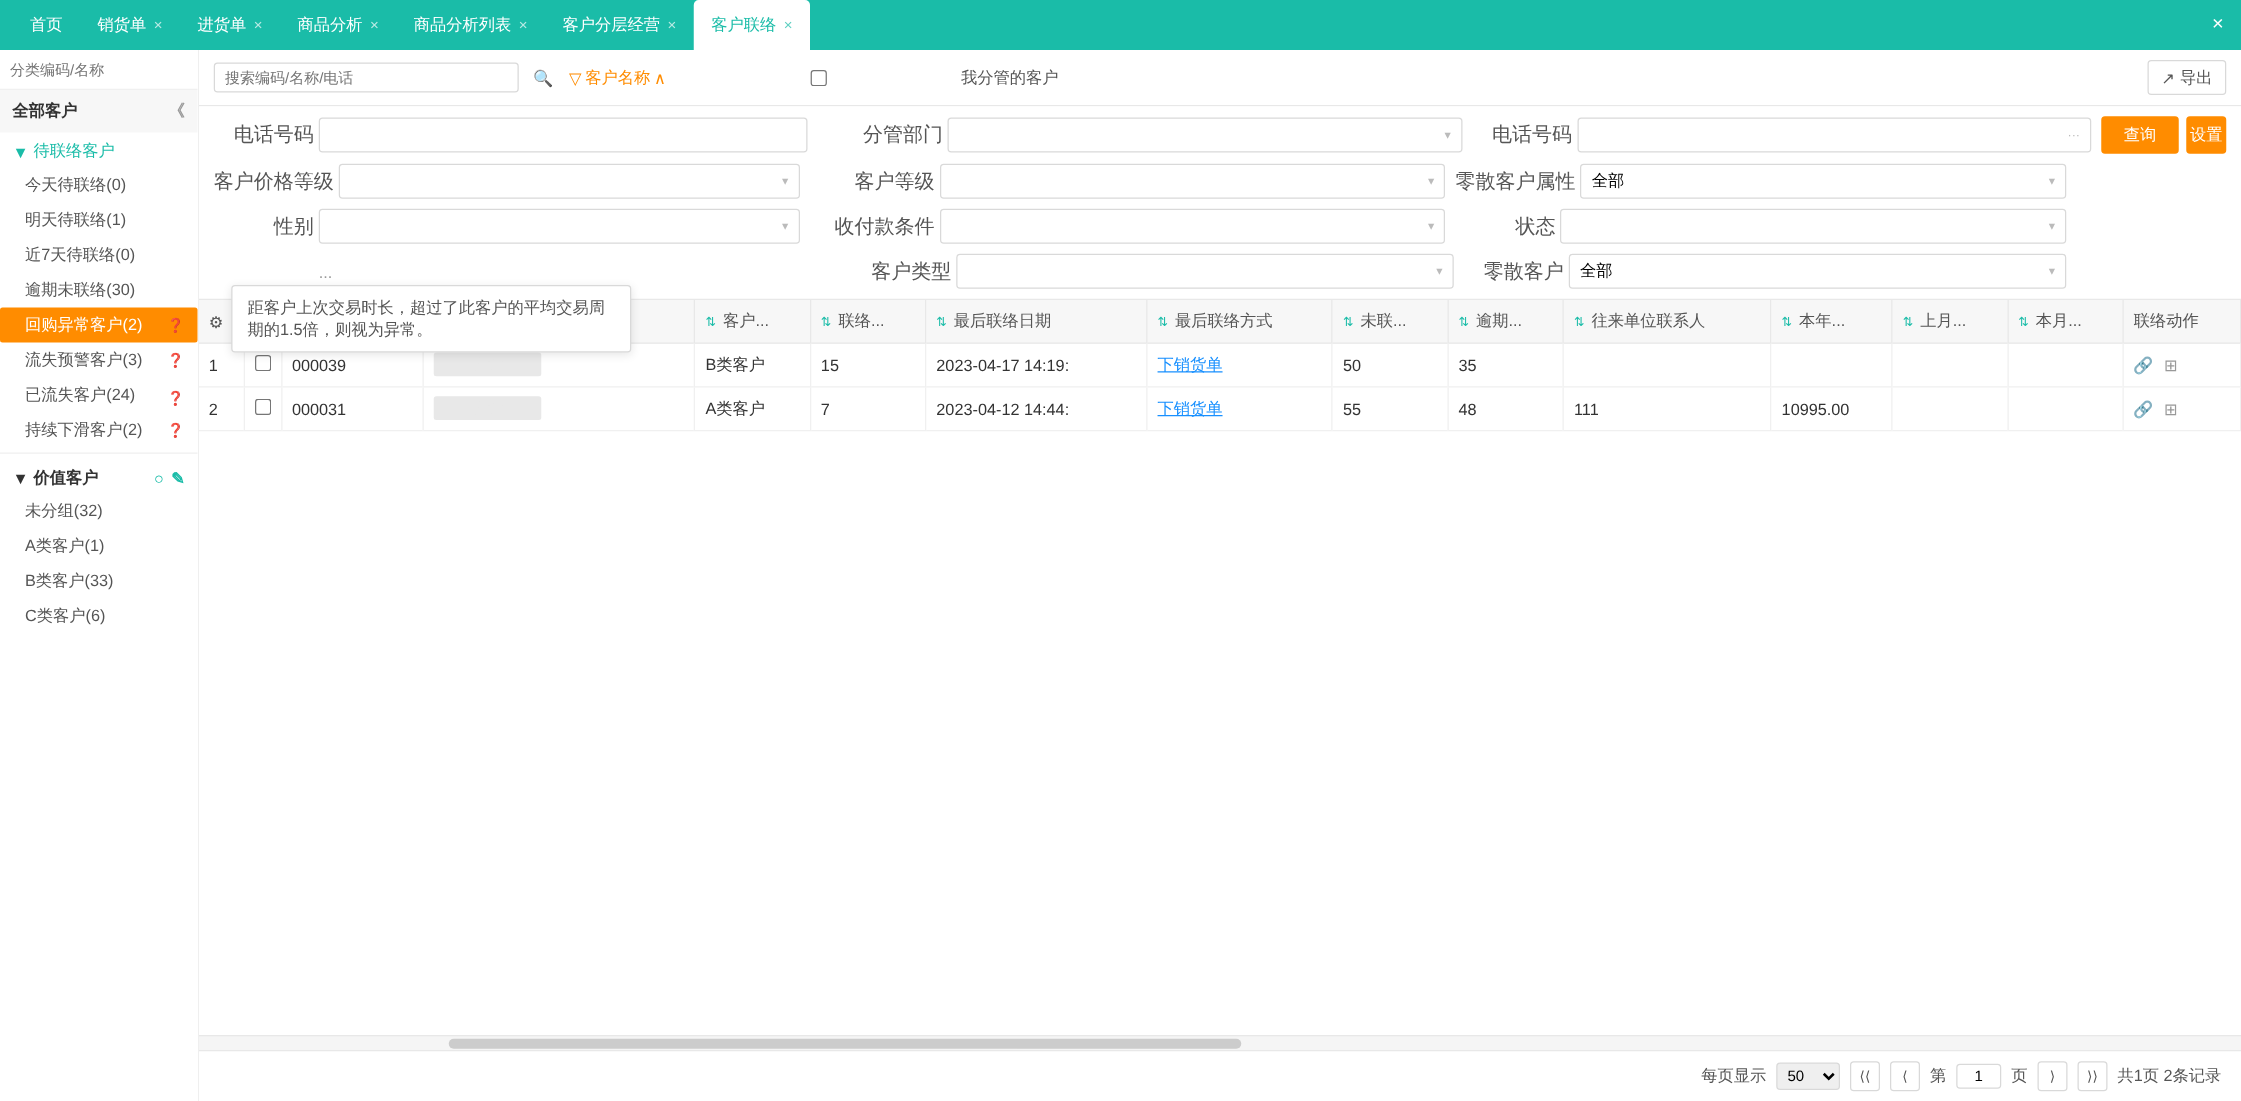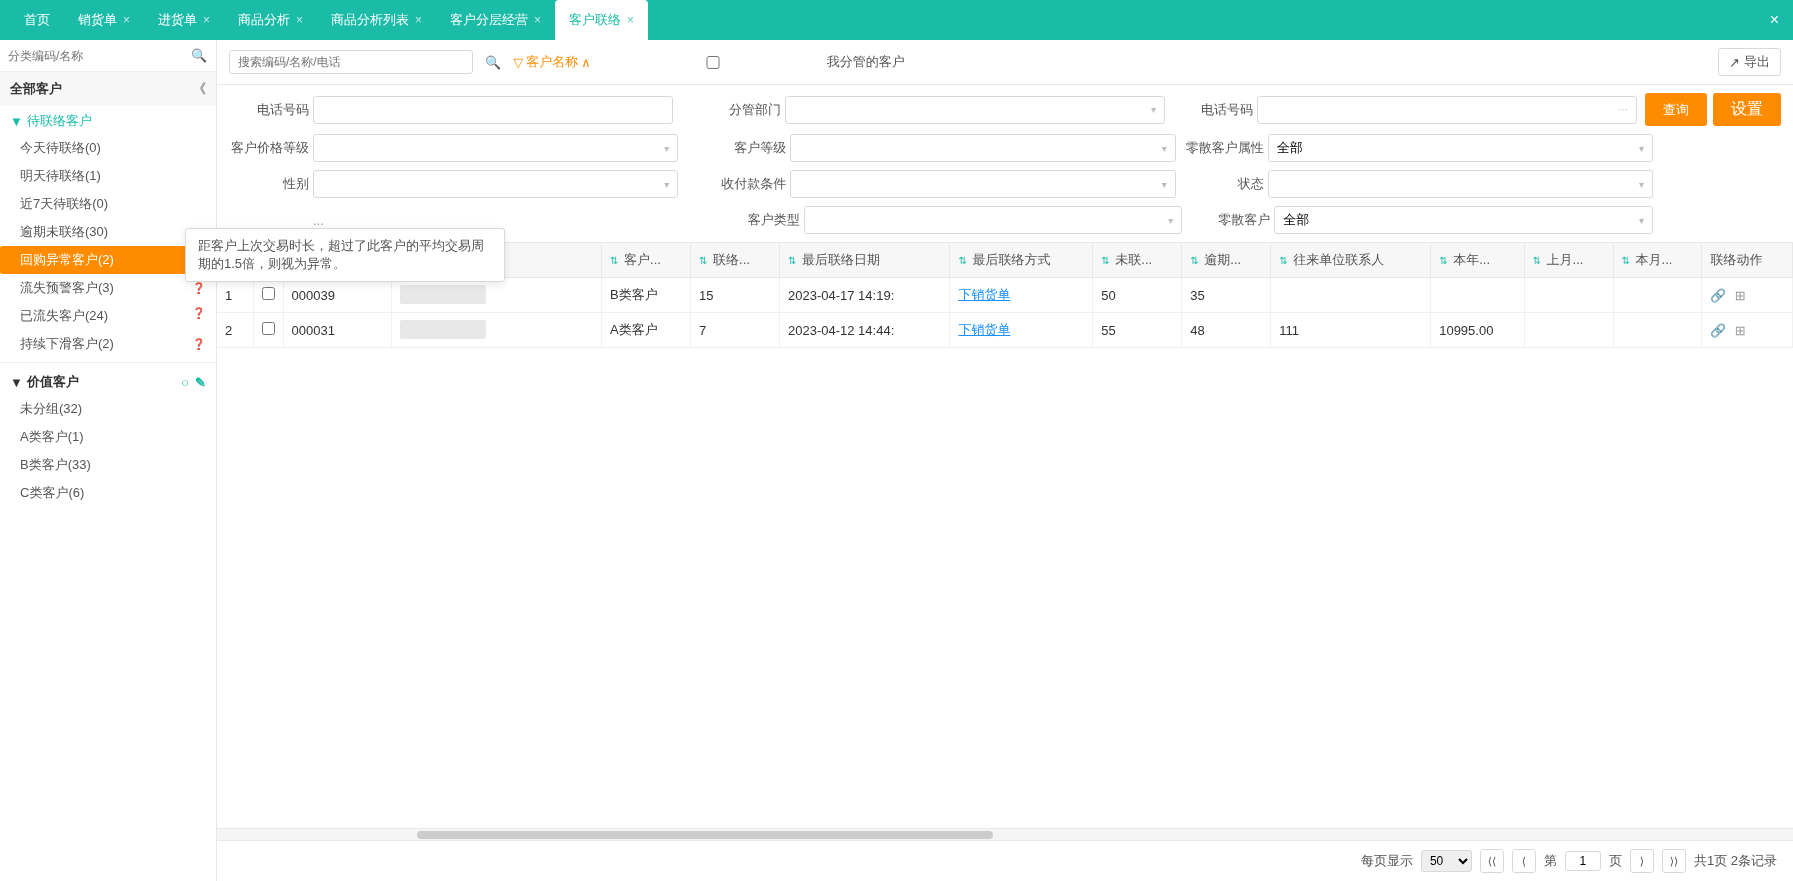--- a/index.html
+++ b/index.html
@@ -46,21 +46,21 @@
     }
 
     
     .main-layout {
       display: flex;
       height: calc(881px - 40px);
     }
 
     
     .sidebar {
-      width: 217px;
+      width: 159px;
       background: white;
       border-right: 1px solid #e8e8e8;
       display: flex;
       flex-direction: column;
       overflow-y: auto;
       flex-shrink: 0;
     }
     .sidebar-search {
       padding: 8px;
       border-bottom: 1px solid #f0f0f0;
@@ -194,21 +194,21 @@
     }
     .filter-row:last-child { margin-bottom: 0; }
     .filter-field {
       display: flex;
       align-items: center;
       gap: 4px;
       flex: 1;
     }
     .filter-field label {
       color: #555;
-      font-size: 13px;
+      font-size: 16px;
       white-space: nowrap;
       min-width: 80px;
       text-align: right;
     }
     .filter-field .field-control {
       flex: 1;
       border: 1px solid #d9d9d9;
       border-radius: 3px;
       padding: 4px 8px;
       font-size: 12px;
@@ -229,24 +229,24 @@
       border: none;
       padding: 6px 18px;
       border-radius: 3px;
       cursor: pointer;
       font-size: 13px;
     }
     .btn-settings {
       background: #ff8c00;
       color: white;
       border: none;
-      padding: 6px 18px;
-      border-radius: 3px;
-      cursor: pointer;
-      font-size: 16px;
+      padding: 6px 3px;
+      border-radius: 3px;
+      cursor: pointer;
+      font-size: 13px;
     }
     .filter-buttons {
       display: flex;
       flex-direction: row;
       gap: 6px;
     }
 
     
     .tooltip-box {
       position: absolute;
@@ -432,21 +432,21 @@
     </div>
 
     <div class="sidebar-item active" style="display:flex; align-items:center; justify-content:space-between;">
       <span>回购异常客户(2)</span>
       <span style="font-size:11px; color:white;">❓</span>
     </div>
     <div class="sidebar-item" style="display:flex; align-items:center; justify-content:space-between;">
       <span>流失预警客户(3)</span>
       <span style="font-size:11px; color:#999;">❓</span>
     </div>
-    <div class="sidebar-item" style="display:flex; align-items:flex-start; justify-content:space-between;">
+    <div class="sidebar-item" style="display:flex; align-items:flex-end; justify-content:space-between;">
       <span>已流失客户(24)</span>
       <span style="font-size:11px; color:#999;">❓</span>
     </div>
     <div class="sidebar-item" style="display:flex; align-items:center; justify-content:space-between;">
       <span>持续下滑客户(2)</span>
       <span style="font-size:11px; color:#999;">❓</span>
     </div>
 
     <div class="sidebar-divider"></div>
 

